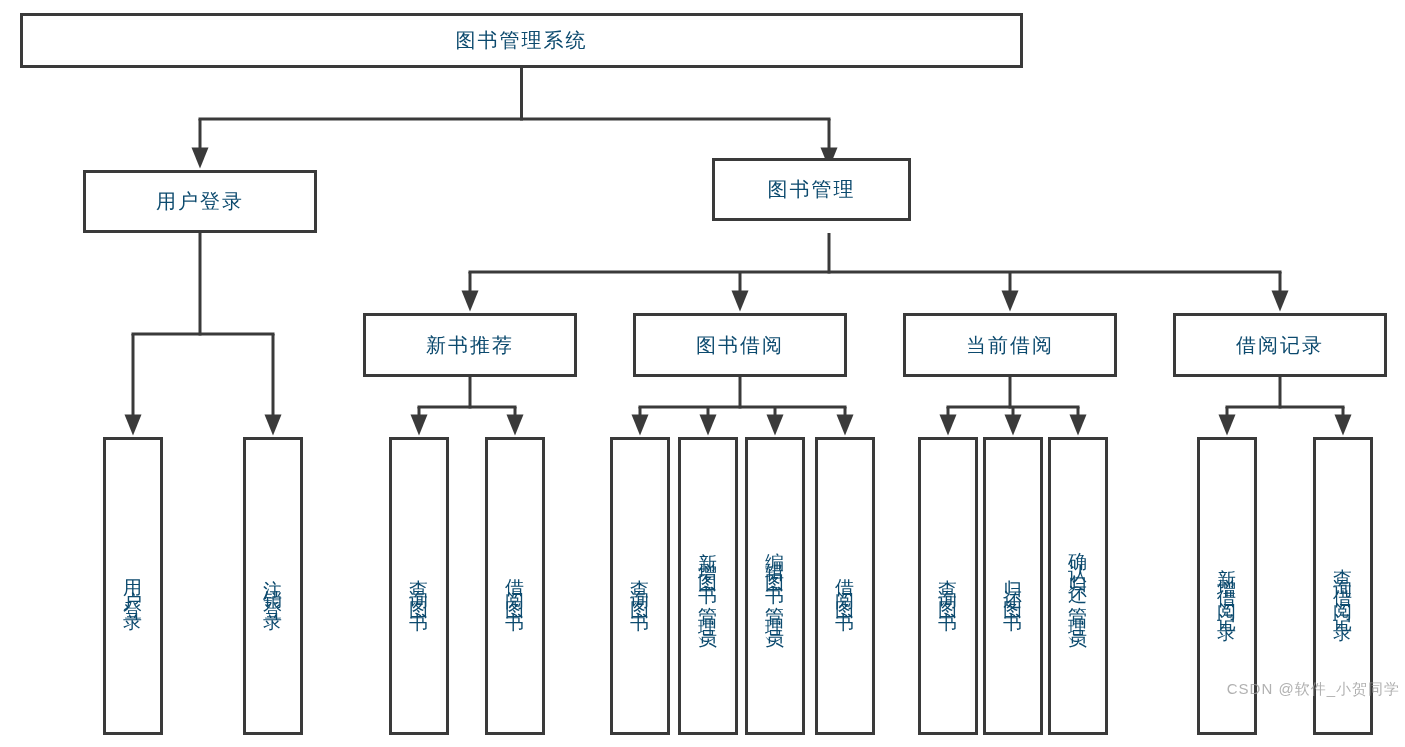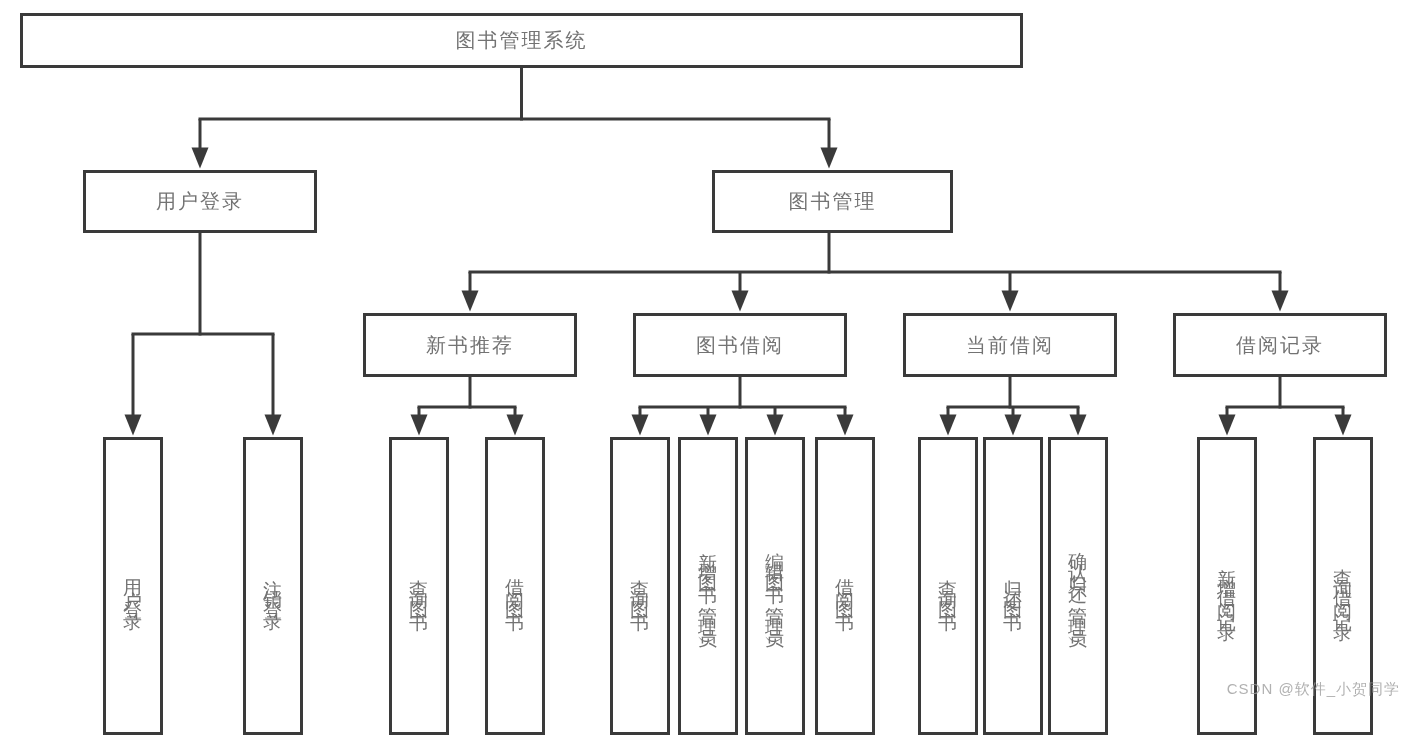--- a/index.html
+++ b/index.html
@@ -9,21 +9,21 @@
     background:#ffffff;
     font-family:"Liberation Sans","DejaVu Sans",sans-serif;
     overflow:hidden;
   }
   #connectors{position:absolute;left:0;top:0;width:1405px;height:747px;}
   .box{
     position:absolute;
     box-sizing:border-box;
     background:#ffffff;
     border:3px solid #3a3a3a;
-    color:#737373;
+    color:#0c4a6e;
     display:flex;
     align-items:center;
     justify-content:center;
     font-size:20px;
     letter-spacing:2px;
     white-space:nowrap;
   }
   .leaf{
     writing-mode:vertical-rl;
     font-size:19px;
@@ -97,21 +97,21 @@
       <line x1="1225.5" y1="407" x2="1344.5" y2="407" stroke="#3a3a3a" stroke-width="3"></line>
       <line x1="1227" y1="407" x2="1227" y2="416" stroke="#3a3a3a" stroke-width="3"></line>
       <polygon points="1227,435.5 1218.5,414.5 1235.5,414.5" fill="#3a3a3a"></polygon>
       <line x1="1343" y1="407" x2="1343" y2="416" stroke="#3a3a3a" stroke-width="3"></line>
       <polygon points="1343,435.5 1334.5,414.5 1351.5,414.5" fill="#3a3a3a"></polygon>
     </svg>
 
   <div class="box" style="left:20px;top:13px;width:1003px;height:55px">图书管理系统</div>
 
   <div class="box" style="left:83px;top:170px;width:234px;height:63px">用户登录</div>
-  <div class="box" style="left:712px;top:170px;width:241px;height:63px">图书管理</div>
+  <div class="box" style="left:712px;top:158px;width:199px;height:63px">图书管理</div>
 
   <div class="box" style="left:363px;top:313px;width:214px;height:64px">新书推荐</div>
   <div class="box" style="left:633px;top:313px;width:214px;height:64px">图书借阅</div>
   <div class="box" style="left:1173px;top:313px;width:214px;height:64px">借阅记录</div>
   <div class="box" style="left:903px;top:313px;width:214px;height:64px">当前借阅</div>
 
   <div class="box leaf" style="left:103px;top:437px;width:60px;height:298px">用户登录</div>
   <div class="box leaf" style="left:243px;top:437px;width:60px;height:298px">注销登录</div>
 
   <div class="box leaf" style="left:389px;top:437px;width:60px;height:298px">查询图书</div>

